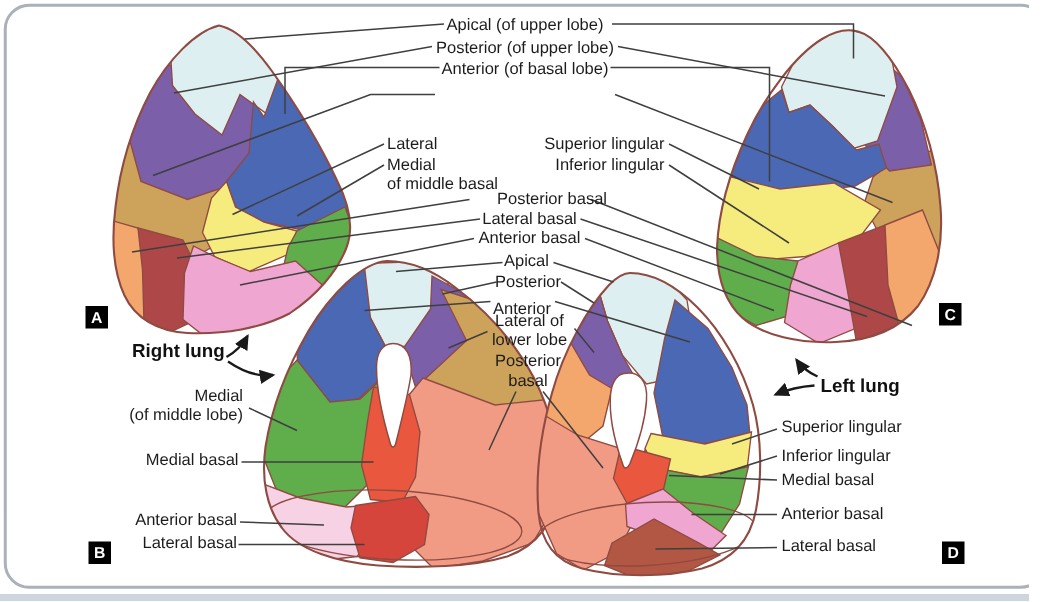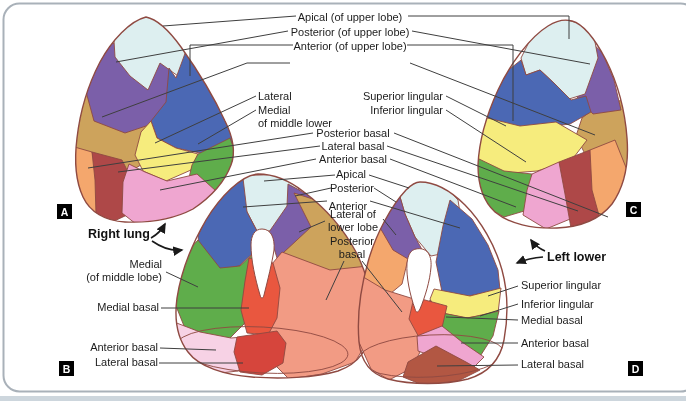--- a/index.html
+++ b/index.html
@@ -141,30 +141,30 @@
   <g stroke="#1a1a1a" stroke-width="1.6" fill="none">
     <path d="M151,238 Q160,233 165,224" marker-end="url(#ah)"></path>
     <path d="M152,241 Q168,252 182,250" marker-end="url(#ah)"></path>
     <path d="M545,251 Q536,247 531,240" marker-end="url(#ah)"></path>
     <path d="M543,257 Q529,258 517,263" marker-end="url(#ah)"></path>
   </g>
 </svg>
 
 <div class="lbl ctr" style="left:350px;top:11px">Apical (of upper lobe)</div>
 <div class="lbl ctr" style="left:350px;top:26px">Posterior (of upper lobe)</div>
-<div class="lbl ctr" style="left:350px;top:40px">Anterior (of upper lobe)</div>
+<div class="lbl ctr" style="left:350px;top:40px">Anterior (of basal lobe)</div>
 
 <div class="lbl" style="left:258px;top:90px">Lateral</div>
 <div class="lbl" style="left:258px;top:104px">Medial</div>
-<div class="lbl" style="left:258px;top:117px">of middle lower</div>
+<div class="lbl" style="left:258px;top:117px">of middle basal</div>
 
 <div class="lbl rgt" style="left:443px;top:90px">Superior lingular</div>
 <div class="lbl rgt" style="left:443px;top:104px">Inferior lingular</div>
 
-<div class="lbl ctr" style="left:353px;top:127px">Posterior basal</div>
+<div class="lbl ctr" style="left:368px;top:127px">Posterior basal</div>
 <div class="lbl ctr" style="left:353px;top:140px">Lateral basal</div>
 <div class="lbl ctr" style="left:353px;top:153px">Anterior basal</div>
 <div class="lbl ctr" style="left:351px;top:168px">Apical</div>
 <div class="lbl ctr" style="left:352px;top:182px">Posterior</div>
 <div class="lbl ctr" style="left:348px;top:200px">Anterior</div>
 <div class="lbl ctr" style="left:353px;top:208px">
   <span>Lateral of</span>
   <span>lower lobe</span>
 </div>
 <div class="lbl ctr" style="left:352px;top:235px">
@@ -180,20 +180,20 @@
 <div class="lbl rgt" style="left:158px;top:341px">Anterior basal</div>
 <div class="lbl rgt" style="left:158px;top:356px">Lateral basal</div>
 
 <div class="lbl" style="left:521px;top:279px">Superior lingular</div>
 <div class="lbl" style="left:521px;top:298px">Inferior lingular</div>
 <div class="lbl" style="left:521px;top:314px">Medial basal</div>
 <div class="lbl" style="left:521px;top:337px">Anterior basal</div>
 <div class="lbl" style="left:521px;top:358px">Lateral basal</div>
 
 <div class="cap" style="left:88px;top:227px">Right lung</div>
-<div class="cap" style="left:547px;top:250px">Left lower</div>
+<div class="cap" style="left:547px;top:250px">Left lung</div>
 
 <div class="badge" style="left:57px;top:204px">A</div>
 <div class="badge" style="left:59px;top:361px">B</div>
 <div class="badge" style="left:626px;top:202px">C</div>
 <div class="badge" style="left:628px;top:361px">D</div>
 
 </div>
 
 </body></html>

